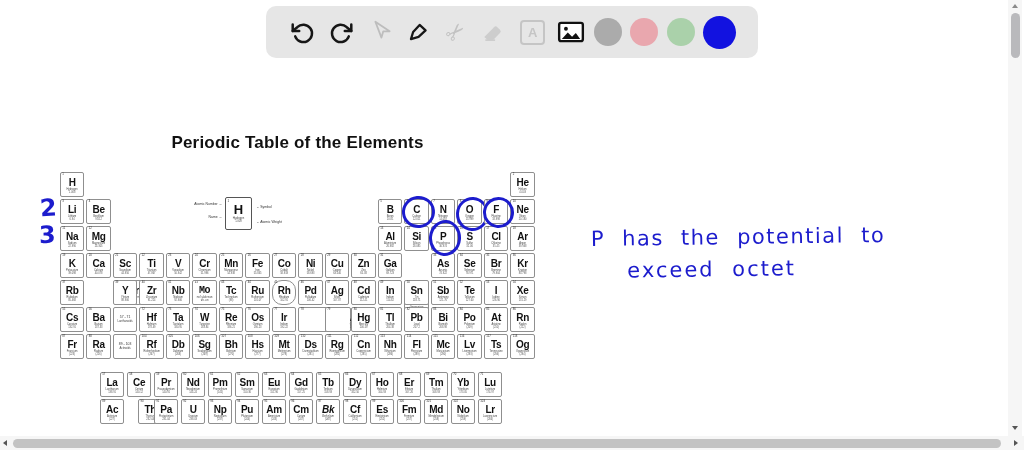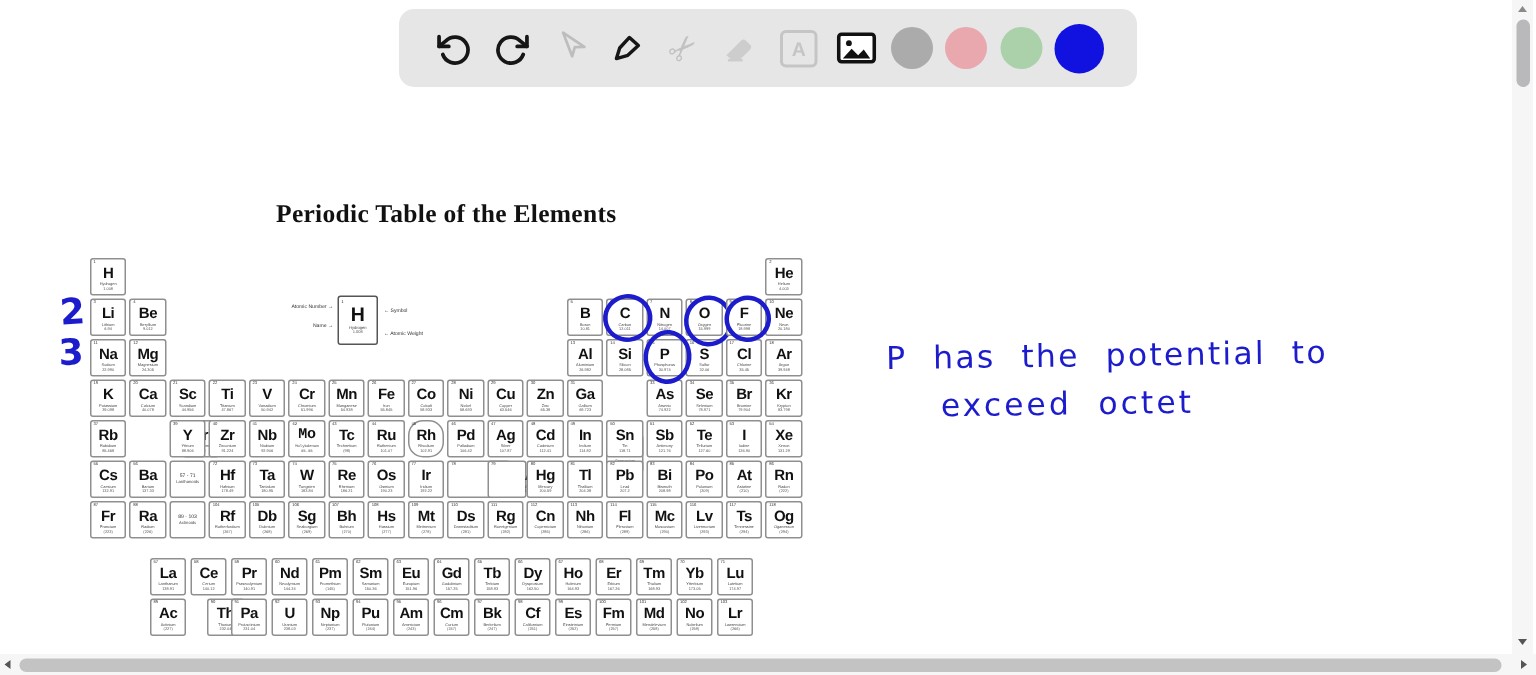--- a/index.html
+++ b/index.html
@@ -12,21 +12,21 @@
   .tool{background:none;border:none;padding:0;margin:0;width:30px;height:32px;display:flex;
         align-items:center;justify-content:center;cursor:pointer;}
   .tool svg{display:block;}
   .scissors-glyph{font-size:23px;color:#c2c2c2;transform:rotate(-45deg);line-height:1;}
   .textbox{width:21px;height:21px;border:2.4px solid #c5c5c5;border-radius:4px;display:flex;
            align-items:center;justify-content:center;font-weight:bold;font-size:13px;color:#c5c5c5;}
   .swatch{width:28px;height:28px;border-radius:50%;border:none;padding:0;cursor:pointer;}
   .swatch.selected{width:33px;height:33px;}
   
   .ptitle{position:absolute;left:59px;top:133px;width:477px;text-align:center;
-          font-size:17px;font-weight:bold;color:#111;letter-spacing:.2px;font-family:Liberation Serif, serif;}
+          font-size:17px;font-weight:bold;color:#111;letter-spacing:.2px;}
   .grid{position:absolute;left:59px;top:171px;display:grid;
         grid-template-columns:repeat(18,26.5px);grid-template-rows:repeat(7,27px);}
   .fgrid{position:absolute;left:99px;top:371px;display:grid;
          grid-template-columns:repeat(15,27px);grid-template-rows:repeat(2,27px);}
   .cell{position:relative;width:24.6px;height:25px;margin:.8px;background:#fff;
         border:1px solid #8f8f8f;border-radius:2px;box-sizing:border-box;text-align:center;}
   .cell .num{position:absolute;top:.5px;left:1.5px;font-size:2.8px;line-height:3px;color:#333;}
   .cell .sym{font-weight:bold;font-size:10px;line-height:11px;margin-top:4px;
              letter-spacing:-.3px;color:#111;}
   .cell .nm{font-size:2.6px;line-height:3.2px;color:#444;}
@@ -830,21 +830,21 @@
     <div class="sym">Am</div>
     <div class="nm">Americium</div>
     <div class="wt">(243)</div>
   </div>
           <div class="cell" style="grid-area: 2 / 8;">
     <div class="num">96</div>
     <div class="sym">Cm</div>
     <div class="nm">Curium</div>
     <div class="wt">(247)</div>
   </div>
-          <div class="cell" style="grid-area: 2 / 9;">
+          <div class="cell" style="grid-area: 2 / 9; font-style: italic;">
     <div class="num">97</div>
     <div class="sym">Bk</div>
     <div class="nm">Berkelium</div>
     <div class="wt">(247)</div>
   </div>
           <div class="cell" style="grid-area: 2 / 10;">
     <div class="num">98</div>
     <div class="sym">Cf</div>
     <div class="nm">Californium</div>
     <div class="wt">(251)</div>

